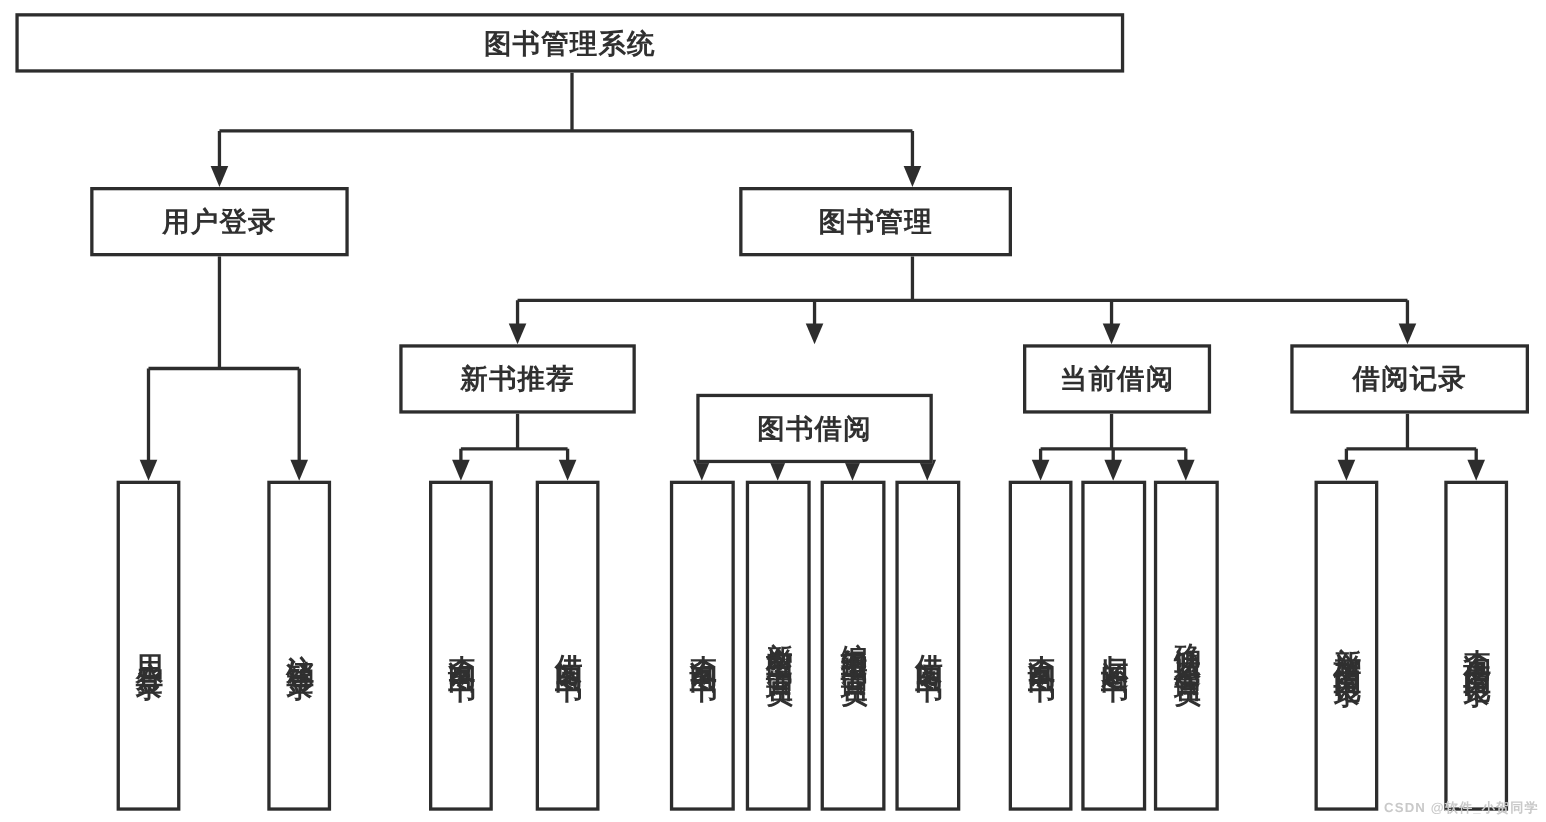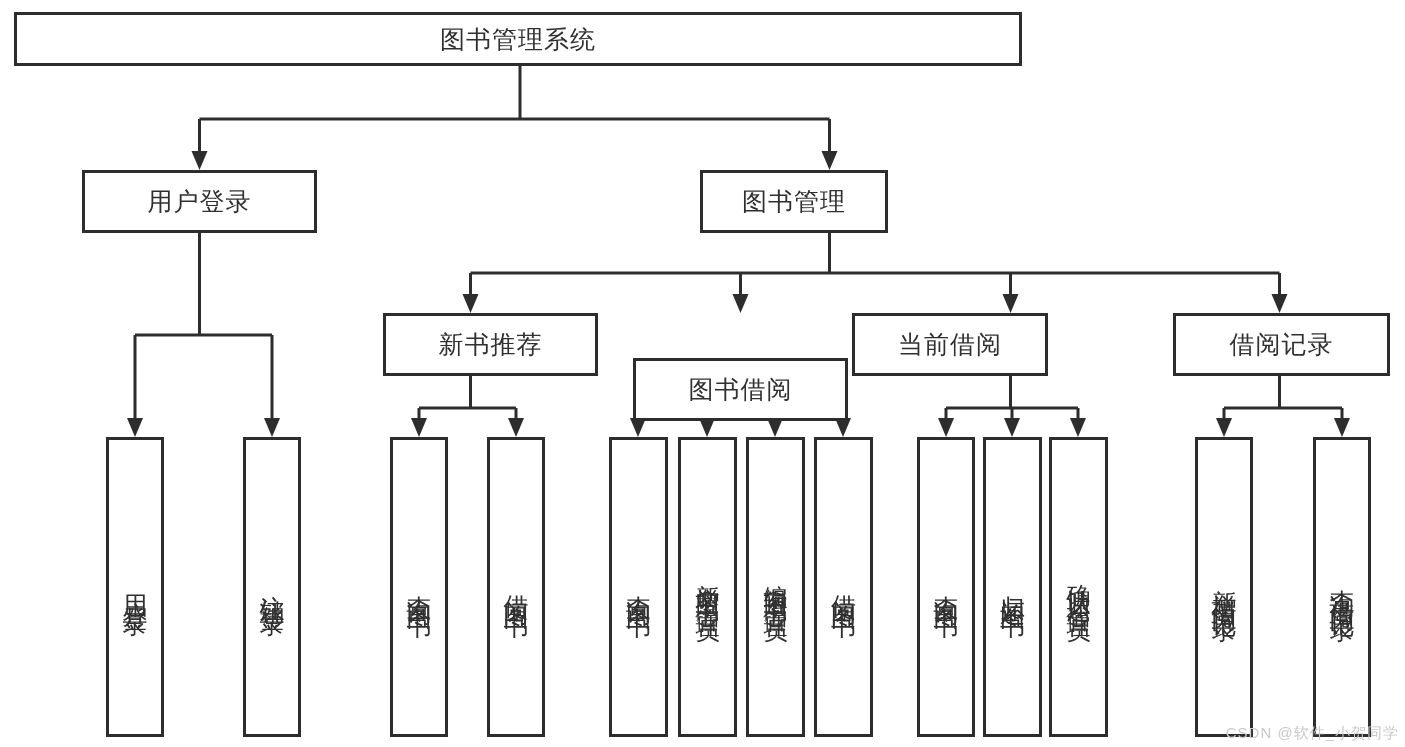--- a/index.html
+++ b/index.html
@@ -1,35 +1,35 @@
 <!DOCTYPE html>
 <html><head>
 <meta charset="utf-8">
 <style>
   html,body{margin:0;padding:0;background:#ffffff;}
   .stage{
     position:relative;width:1405px;height:747px;background:#ffffff;
-    font-family:"Liberation Sans","DejaVu Sans",sans-serif;color:#303030;overflow:hidden;
+    font-family:"Liberation Sans","DejaVu Sans",sans-serif;color:#303030;overflow:hidden;font-weight:bold;
   }
   .wires{position:absolute;left:0;top:0;z-index:0;}
   .wires path{stroke:#2d2d2d;stroke-width:3;fill:none;}
   .wires polygon{fill:#2d2d2d;stroke:none;}
   .box{
     position:absolute;background:#ffffff;border:3px solid #2d2d2d;box-sizing:border-box;
     display:flex;align-items:center;justify-content:center;z-index:1;
   }
   .box-h{font-size:25px;letter-spacing:1px;white-space:nowrap;}
   .box-v{
     writing-mode:vertical-rl;text-orientation:mixed;
     font-size:25px;letter-spacing:6px;line-height:1;white-space:nowrap;
   }
   .box-v.long{font-size:24px;letter-spacing:5px;}
   .watermark{
     position:absolute;right:6px;bottom:4px;z-index:5;
-    font-size:15px;letter-spacing:1px;color:#c9c9c9;white-space:nowrap;
+    font-size:12px;letter-spacing:1px;color:#c9c9c9;white-space:nowrap;
   }
 </style>
 </head>
 <body>
 
 <div class="stage">
 
   <svg class="wires" width="1405" height="747" viewBox="0 0 1405 747">
 
     <g>
@@ -76,25 +76,25 @@
     <g>
       <path d="M1279.5,376 V408 M1224,408 H1342 M1224,408 V420 M1342,408 V420"></path>
       <polygon points="1216,418 1232,418 1224,437"></polygon>
       <polygon points="1334,418 1350,418 1342,437"></polygon>
     </g>
   </svg>
 
   <div class="box box-h" style="left:14px;top:12px;width:1008px;height:54px;">图书管理系统</div>
 
   <div class="box box-h" style="left:82px;top:170px;width:235px;height:63px;">用户登录</div>
-  <div class="box box-h" style="left:700px;top:170px;width:188px;height:63px;">图书管理</div>
+  <div class="box box-h" style="left:672px;top:170px;width:248px;height:63px;">图书管理</div>
 
-  <div class="box box-h" style="left:363px;top:313px;width:215px;height:63px;margin-left:20px;">新书推荐</div>
+  <div class="box box-h" style="left:363px;top:313px;width:215px;height:63px;">新书推荐</div>
   <div class="box box-h" style="left:633px;top:313px;width:215px;height:63px;margin-top:45px;">图书借阅</div>
-  <div class="box box-h" style="left:852px;top:313px;width:196px;height:63px;">当前借阅</div>
+  <div class="box box-h" style="left:930px;top:313px;width:171px;height:63px;">当前借阅</div>
   <div class="box box-h" style="left:1173px;top:313px;width:217px;height:63px;">借阅记录</div>
 
   <div class="box box-v" style="left:106px;top:437px;width:58px;height:300px;">用户登录</div>
   <div class="box box-v" style="left:243px;top:437px;width:58px;height:300px;">注销登录</div>
 
   <div class="box box-v" style="left:390px;top:437px;width:58px;height:300px;">查询图书</div>
   <div class="box box-v" style="left:487px;top:437px;width:58px;height:300px;">借阅图书</div>
 
   <div class="box box-v" style="left:609px;top:437px;width:59px;height:300px;">查询图书</div>
   <div class="box box-v long" style="left:678px;top:437px;width:59px;height:300px;">新增图书（管理员）</div>

